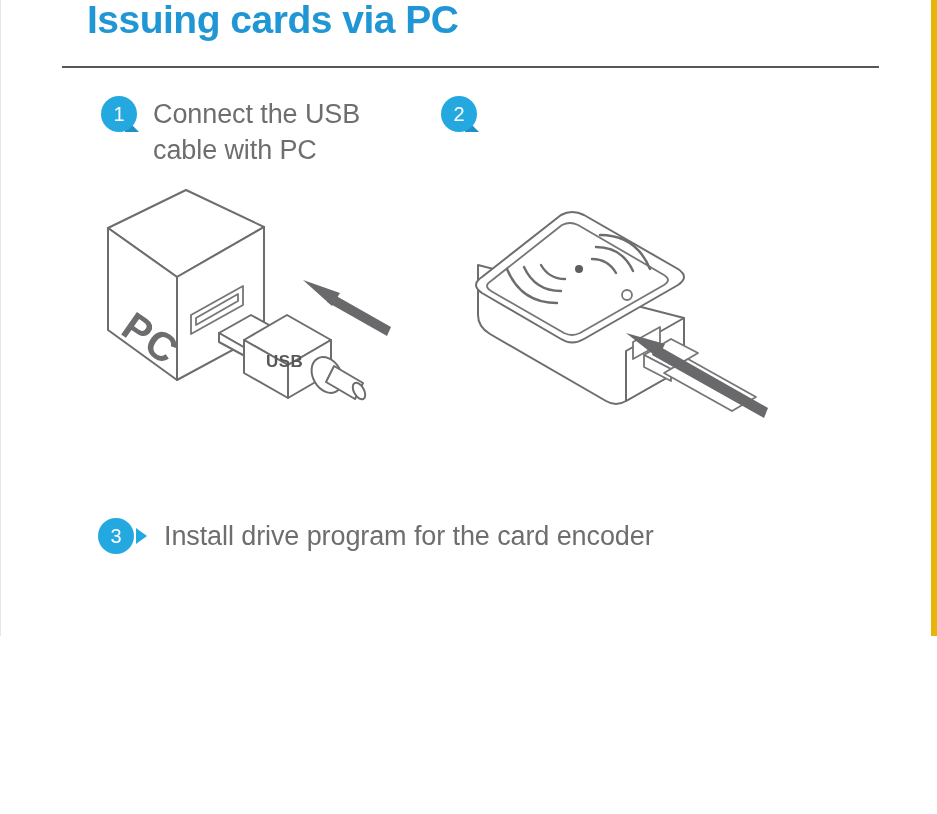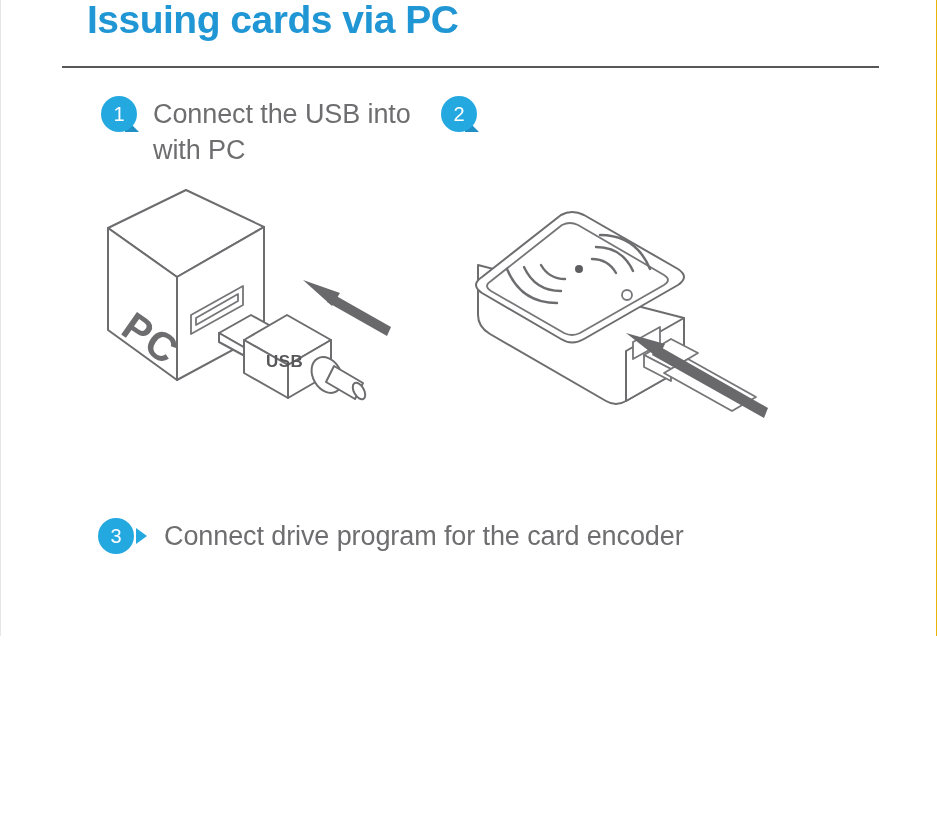--- a/index.html
+++ b/index.html
@@ -10,21 +10,21 @@
   body {
     font-family: "Liberation Sans", sans-serif;
   }
   #page {
     position: relative;
     width: 937px;
     height: 636px;
     background: #ffffff;
     overflow: hidden;
     border-left: 1px solid #e6e6e6;
-    border-right: 1px solid #eab308;
+    border-right: 6px solid #eab308;
     box-sizing: border-box;
   }
 
   
   .page-title {
     position: absolute;
     left: 86px;
     top: -4px;
     font-size: 39px;
     font-weight: bold;
@@ -138,36 +138,36 @@
 <div id="page">
 
   <div class="page-title">Issuing cards via PC</div>
   <div class="title-rule"></div>
 
   <div class="step step-1">
     <div class="badge-wrap">
       <div class="badge-tail"></div>
       <div class="badge">1</div>
     </div>
-    <div class="step-text">Connect the USB into with PC</div>
+    <div class="step-text">Connect the USB cable with PC</div>
   </div>
 
   <div class="step step-2">
     <div class="badge-wrap">
       <div class="badge-tail"></div>
       <div class="badge">2</div>
     </div>
   </div>
 
   <div class="step step-3">
     <div class="badge-wrap">
       <div class="badge">3</div>
       <div class="badge-chevron"></div>
     </div>
-    <div class="step-text">Connect drive program for the card encoder</div>
+    <div class="step-text">Install drive program for the card encoder</div>
   </div>
 
   <div class="illus illus-pc">
     <svg width="330" height="240" viewBox="0 0 330 240" xmlns="http://www.w3.org/2000/svg">
 
       <polygon class="face ln" points="95,15 173,52 86,102 17,53"></polygon>
 
       <polygon class="face ln" points="17,53 86,102 86,205 17,155"></polygon>
 
       <polygon class="face ln" points="86,102 173,52 173,158 86,205"></polygon>

